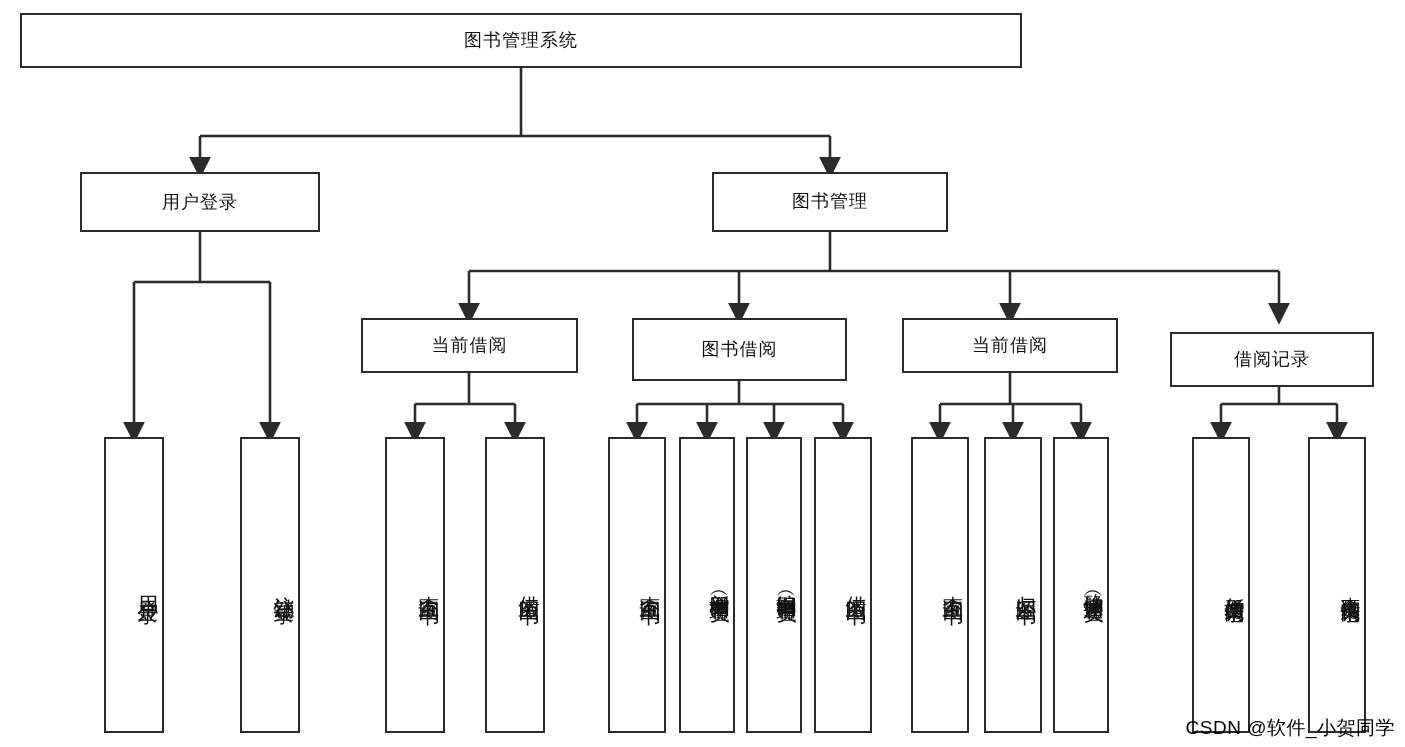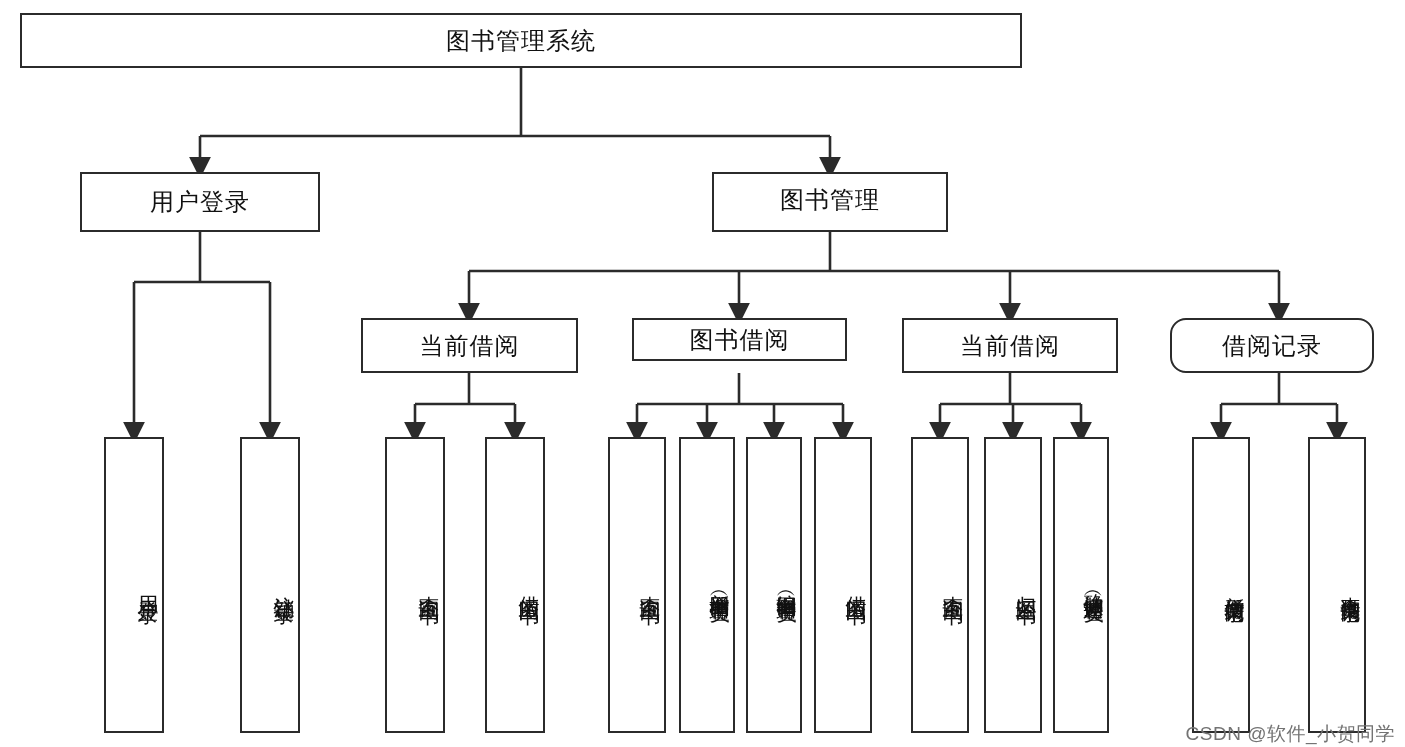--- a/index.html
+++ b/index.html
@@ -28,21 +28,21 @@
   .node {
     position: absolute;
     border: 2.5px solid #2b2b2b;
     background: #ffffff;
     display: flex;
     align-items: center;
     justify-content: center;
     text-align: center;
   }
   .node.horizontal {
-    font-size: 24px;
+    font-size: 18px;
     line-height: 1.25;
     letter-spacing: 1px;
   }
   .node.vertical {
     writing-mode: vertical-rl;
     text-orientation: upright;
     font-size: 21px;
     line-height: 1.32;
     letter-spacing: 3px;
     padding-top: 6px;
@@ -50,23 +50,23 @@
     align-items: flex-start;
     justify-content: center;
   }
   .node.vertical.tall-text {
     font-size: 20px;
     letter-spacing: 1.5px;
   }
   #watermark {
     position: absolute;
     right: 10px;
-    bottom: 0;
+    bottom: 6px;
     font-size: 19px;
-    color: #737373;
+    color: #000000;
     letter-spacing: 0.5px;
     white-space: nowrap;
     font-family: "Liberation Sans", "DejaVu Sans", sans-serif;
   }
 </style>
 </head>
 <body>
 
 <div id="diagram-root">
 
@@ -119,23 +119,23 @@
       <path d="M 1337 404 L 1337 425" marker-end="url(#arrowhead)"></path>
     </g>
   </svg>
 
   <div class="node horizontal" id="node-root" style="left: 20px; top: 13px; width: 1002px; height: 55px;">图书管理系统</div>
 
   <div class="node horizontal" id="node-user-login" style="left: 80px; top: 172px; width: 240px; height: 60px;">用户登录</div>
   <div class="node horizontal" id="node-book-management" style="left: 712px; top: 172px; width: 236px; height: 60px; font-family: Liberation Mono, monospace;">图书管理</div>
 
   <div class="node horizontal" id="node-new-book-recommend" style="left: 361px; top: 318px; width: 217px; height: 55px;">当前借阅</div>
-  <div class="node horizontal" id="node-book-borrow" style="left: 632px; top: 318px; width: 215px; height: 43px;">图书借阅</div>
+  <div class="node horizontal" id="node-book-borrow" style="left: 632px; top: 318px; width: 215px; height: 63px;">图书借阅</div>
   <div class="node horizontal" id="node-current-borrow" style="left: 902px; top: 318px; width: 216px; height: 55px;">当前借阅</div>
-  <div class="node horizontal" id="node-borrow-record" style="left: 1170px; top: 318px; width: 204px; height: 55px; border-radius: 16px;">借阅记录</div>
+  <div class="node horizontal" id="node-borrow-record" style="left: 1170px; top: 332px; width: 204px; height: 55px;">借阅记录</div>
 
   <div class="node vertical" id="leaf-0" style="left: 104px; top: 437px; width: 60px; height: 296px;">用户登录</div>
   <div class="node vertical" id="leaf-1" style="left: 240px; top: 437px; width: 60px; height: 296px;">注销登录</div>
   <div class="node vertical" id="leaf-2" style="left: 385px; top: 437px; width: 60px; height: 296px;">查询图书</div>
   <div class="node vertical" id="leaf-3" style="left: 485px; top: 437px; width: 60px; height: 296px;">借阅图书</div>
   <div class="node vertical" id="leaf-4" style="left: 608px; top: 437px; width: 58px; height: 296px;">查询图书</div>
   <div class="node vertical tall-text" id="leaf-5" style="left: 679px; top: 437px; width: 56px; height: 296px;">新增图书（管理员）</div>
   <div class="node vertical tall-text" id="leaf-6" style="left: 746px; top: 437px; width: 56px; height: 296px;">编辑图书（管理员）</div>
   <div class="node vertical" id="leaf-7" style="left: 814px; top: 437px; width: 58px; height: 296px;">借阅图书</div>
   <div class="node vertical" id="leaf-8" style="left: 911px; top: 437px; width: 58px; height: 296px;">查询图书</div>

